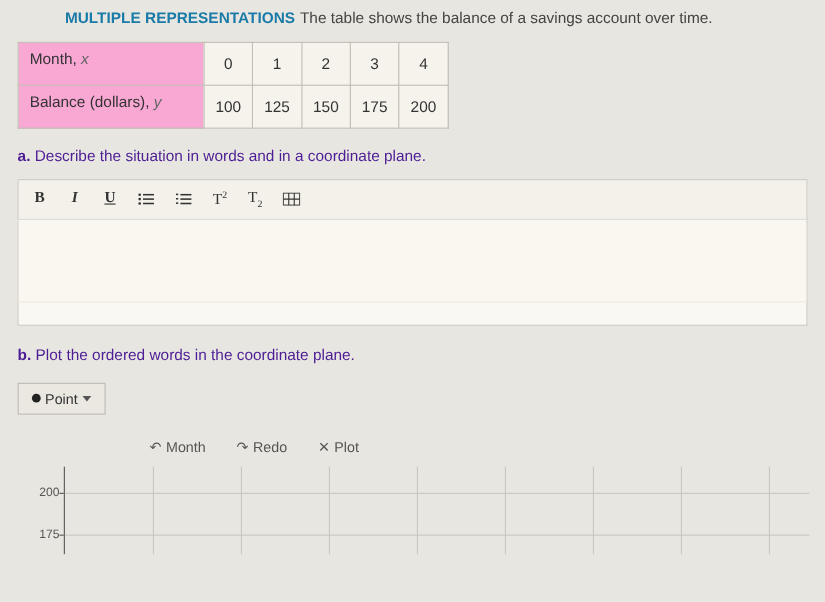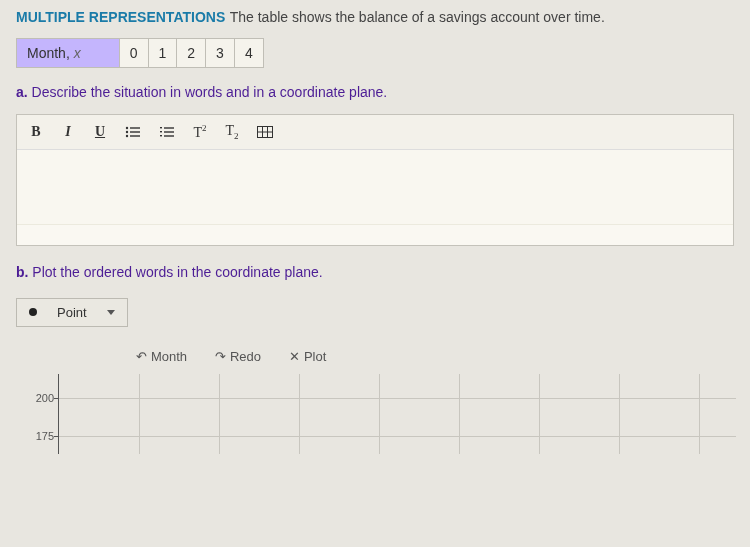--- a/index.html
+++ b/index.html
@@ -7,20 +7,21 @@
       font-family: Arial, sans-serif;
       background: #e8e6e0;
       color: #333;
       width: 750px;
       height: 547px;
       overflow: hidden;
       padding: 8px 16px;
     }
     .header-line {
       margin-bottom: 12px;
+      margin-left: 43px;
     }
     .mult-repr {
       color: #1a7ba8;
       font-weight: bold;
       font-size: 14px;
     }
     .header-desc {
       color: #444;
       font-size: 14px;
     }
@@ -30,23 +31,23 @@
       font-size: 14px;
     }
     table.data td, table.data th {
       border: 1px solid #c0beb6;
       padding: 6px 10px;
       text-align: center;
       background: #f5f3ec;
       font-weight: normal;
     }
     table.data .label-cell {
-      background: #c4b5fd;
+      background: #f9a8d4;
       text-align: left;
-      padding: 6px 38px 6px 10px;
+      padding: 6px 38px 16px 10px;
     }
     table.data .var {
       font-style: italic;
       color: #666;
     }
     .part {
       margin-bottom: 14px;
       font-size: 14px;
       color: #4c1d95;
     }
@@ -93,21 +94,21 @@
       padding: 4px 0;
       flex-wrap: wrap;
     }
     .point-btn {
       border: 1px solid #bcbab2;
       background: #eae8e1;
       padding: 6px 12px;
       font-size: 13px;
       display: inline-flex;
       align-items: center;
-      gap: 20px;
+      gap: 4px;
       cursor: pointer;
     }
     .point-dot {
       width: 8px; height: 8px; background: #222; border-radius: 50%;
     }
     .caret-down {
       width: 0; height: 0;
       border-left: 4px solid transparent;
       border-right: 4px solid transparent;
       border-top: 5px solid #555;
@@ -179,20 +180,31 @@
       <tr>
     <td class="label-cell">
       <span>Month,</span>
       <span class="var">x</span>
     </td>
     <td>0</td>
     <td>1</td>
     <td>2</td>
     <td>3</td>
     <td>4</td>
+  </tr>
+  <tr>
+    <td class="label-cell">
+      <span>Balance (dollars),</span>
+      <span class="var">y</span>
+    </td>
+    <td>100</td>
+    <td>125</td>
+    <td>150</td>
+    <td>175</td>
+    <td>200</td>
   </tr>
 </tbody>
   </table>
 
 <div class="part">
   <span class="part-letter">a.</span>
   <span>Describe the situation in words and in a coordinate plane.</span>
 </div>
 
 <div class="editor-box">

